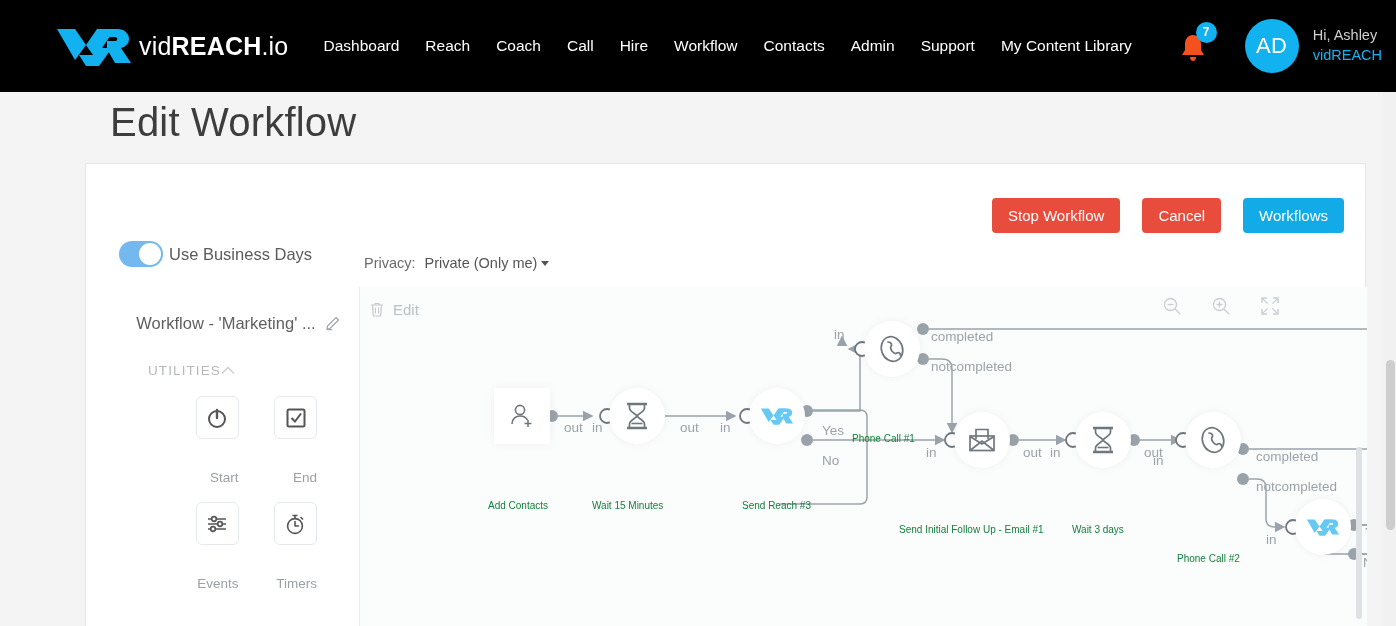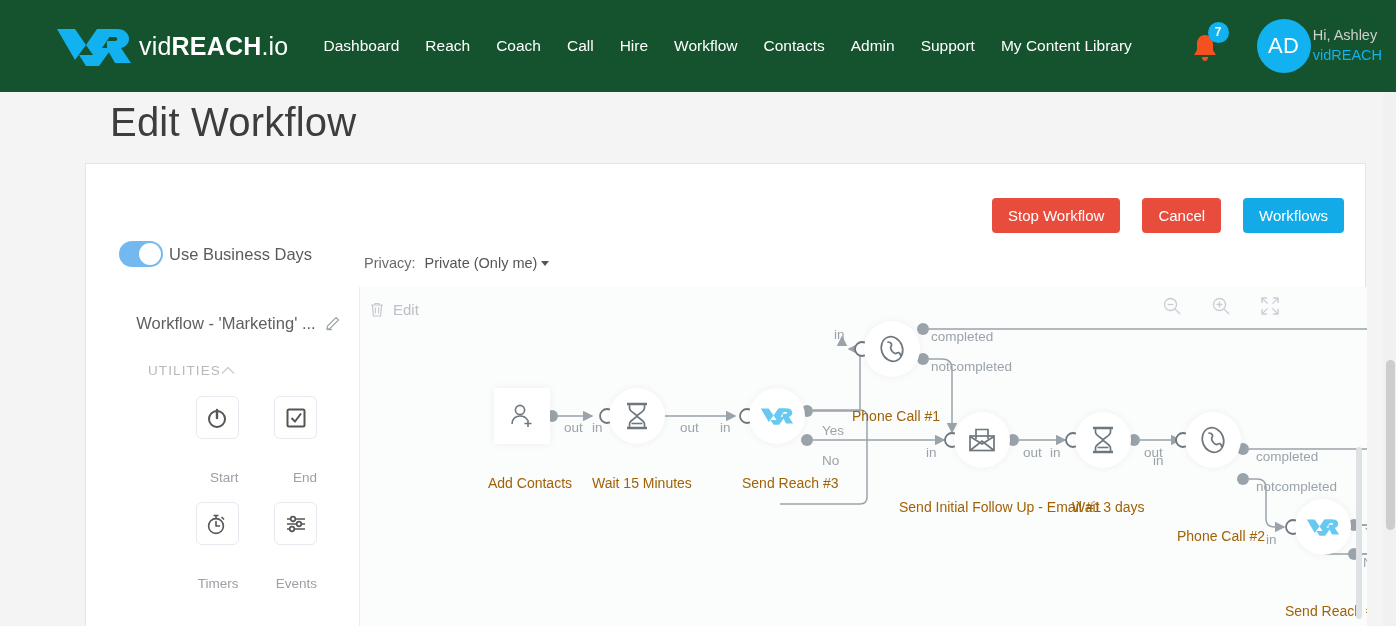--- a/index.html
+++ b/index.html
@@ -8,21 +8,21 @@
     width: 1396px; height: 626px;
     overflow: hidden;
     background: #f4f4f4;
     font-family: "Liberation Sans", sans-serif;
   }
 
   
   .topnav {
     position: absolute; top: 0; left: 0;
     width: 1396px; height: 92px;
-    background: #14532d;
+    background: #000000;
     display: flex; align-items: center;
   }
   .brand { display: flex; align-items: center; margin-left: 55px; }
   .brand-mark { width: 78px; height: 42px; display: block; }
   .brand-text {
     color: #ffffff; font-size: 25px; letter-spacing: .2px;
     margin-left: 6px; white-space: nowrap;
   }
   .brand-text b { font-weight: 700; }
   .brand-text .lt { font-weight: 300; }
@@ -47,21 +47,21 @@
     font-size: 12px; line-height: 21px; text-align: center;
     font-weight: 600;
   }
   .avatar {
     width: 54px; height: 54px; border-radius: 50%;
     background: #12b1ef; color: #ffffff;
     font-size: 22px; letter-spacing: .5px;
     display: flex; align-items: center; justify-content: center;
     cursor: pointer; flex: none;
   }
-  .userbox { margin-left: 2px; line-height: 1.35; }
+  .userbox { margin-left: 14px; line-height: 1.35; }
   .user-hi { color: #cfcfcf; font-size: 14.5px; }
   .user-org { color: #12b1ef; font-size: 14.5px; cursor: pointer; }
 
   
   .page-title {
     position: absolute; left: 110px; top: 100px;
     font-size: 40px; font-weight: 400; color: #3d3d3d;
     letter-spacing: .2px;
   }
 
@@ -173,22 +173,23 @@
 
   .zoom-ctrls {
     position: absolute; right: 87px; top: 9px;
     display: flex; align-items: center; gap: 29px;
   }
   .zoom-ctrls span { cursor: pointer; display: block; }
 
   .flow { position: absolute; left: 0; top: 0; width: 1007px; height: 340px; }
 
   .node-lbl {
-    position: absolute; font-size: 14px; color: #a16207;
+    position: absolute; font-size: 10px; color: #15803d;
     white-space: nowrap;
+    margin-top: 25px;
   }
   .port-lbl {
     position: absolute; font-size: 13.5px; color: #9aa3aa;
     white-space: nowrap;
   }
   .nodecircle {
     position: absolute; width: 56px; height: 56px; border-radius: 50%;
     background: #ffffff; box-shadow: 0 0 9px rgba(0,0,0,.055);
     display: flex; align-items: center; justify-content: center;
     cursor: pointer;
@@ -309,38 +310,38 @@
           <svg width="24" height="24" viewBox="0 0 24 24">
             <rect x="3.5" y="3.5" width="17" height="17" rx="1.5" fill="none" stroke="#555" stroke-width="2"></rect>
             <path d="M7.5 12 L11 15.5 L17 7.5" fill="none" stroke="#555" stroke-width="2"></path>
           </svg>
         </div>
         <div class="tool-label">End</div>
       </div>
       <div class="tool">
         <div class="tool-box">
           <svg width="24" height="24" viewBox="0 0 24 24">
+            <path d="M3 7 H21 M3 12 H21 M3 17 H21" stroke="#555" stroke-width="1.7"></path>
+            <circle cx="9" cy="7" r="2.3" fill="#fff" stroke="#555" stroke-width="1.7"></circle>
+            <circle cx="15" cy="12" r="2.3" fill="#fff" stroke="#555" stroke-width="1.7"></circle>
+            <circle cx="8" cy="17" r="2.3" fill="#fff" stroke="#555" stroke-width="1.7"></circle>
+          </svg>
+        </div>
+        <div class="tool-label">Events</div>
+      </div>
+      <div class="tool">
+        <div class="tool-box">
+          <svg width="24" height="24" viewBox="0 0 24 24">
             <circle cx="11" cy="14" r="7.4" fill="none" stroke="#555" stroke-width="1.6"></circle>
             <path d="M11 14 L11 9.5 M11 14 L14.5 14" stroke="#555" stroke-width="1.6" stroke-linecap="round"></path>
             <path d="M8.5 3.5 L13.5 3.5 M11 3.5 L11 6.6" stroke="#555" stroke-width="1.6"></path>
             <path d="M16.5 5 L19 7.5" stroke="#555" stroke-width="1.6"></path>
           </svg>
         </div>
         <div class="tool-label">Timers</div>
-      </div>
-      <div class="tool">
-        <div class="tool-box">
-          <svg width="24" height="24" viewBox="0 0 24 24">
-            <path d="M3 7 H21 M3 12 H21 M3 17 H21" stroke="#555" stroke-width="1.7"></path>
-            <circle cx="9" cy="7" r="2.3" fill="#fff" stroke="#555" stroke-width="1.7"></circle>
-            <circle cx="15" cy="12" r="2.3" fill="#fff" stroke="#555" stroke-width="1.7"></circle>
-            <circle cx="8" cy="17" r="2.3" fill="#fff" stroke="#555" stroke-width="1.7"></circle>
-          </svg>
-        </div>
-        <div class="tool-label">Events</div>
       </div>
     </div>
 
     <div class="sec-head" style="margin-top:39px;">
       <div class="sec-title">APPLICATIONS</div>
       <svg class="chev" viewBox="0 0 14 9">
           <path d="M1 7.5 L7 1.5 L13 7.5" fill="none" stroke="#d8dcdf" stroke-width="1.3"></path>
         </svg>
     </div>
   </div>

